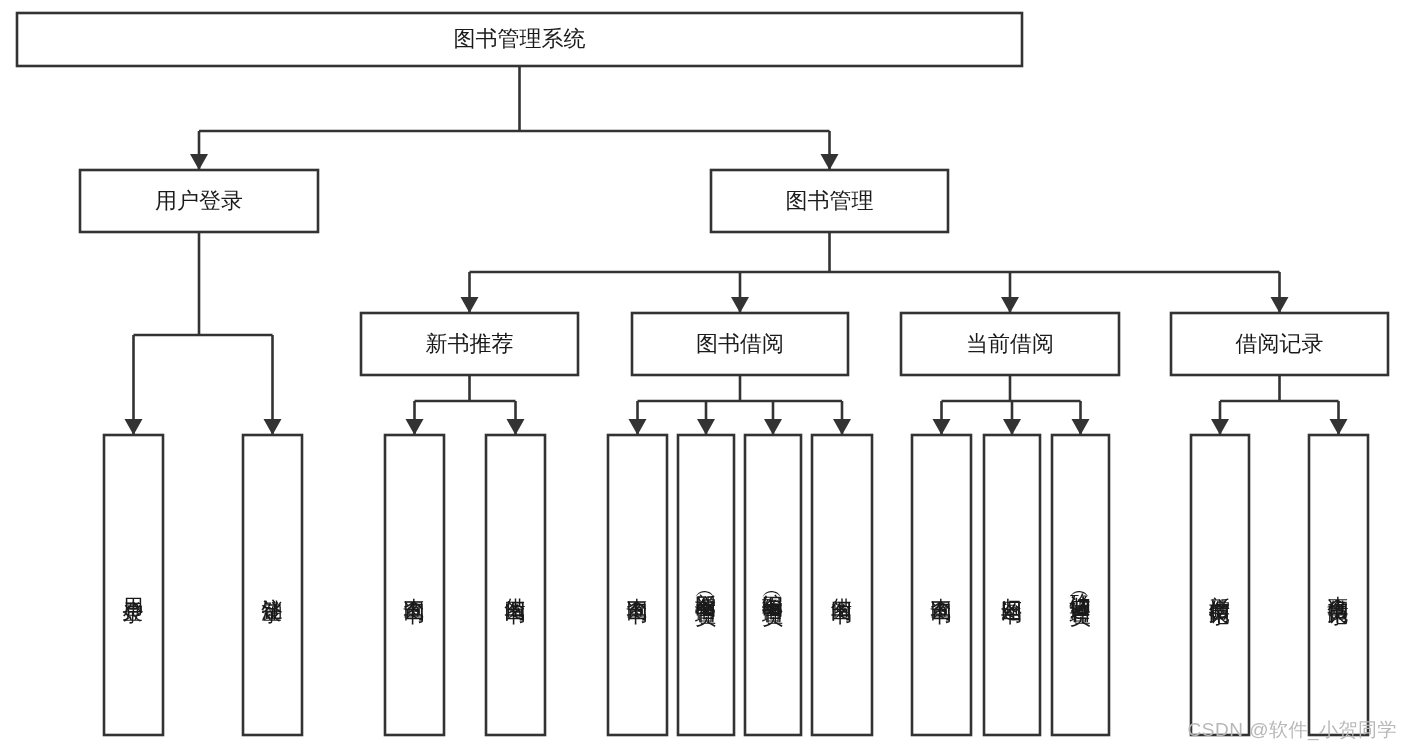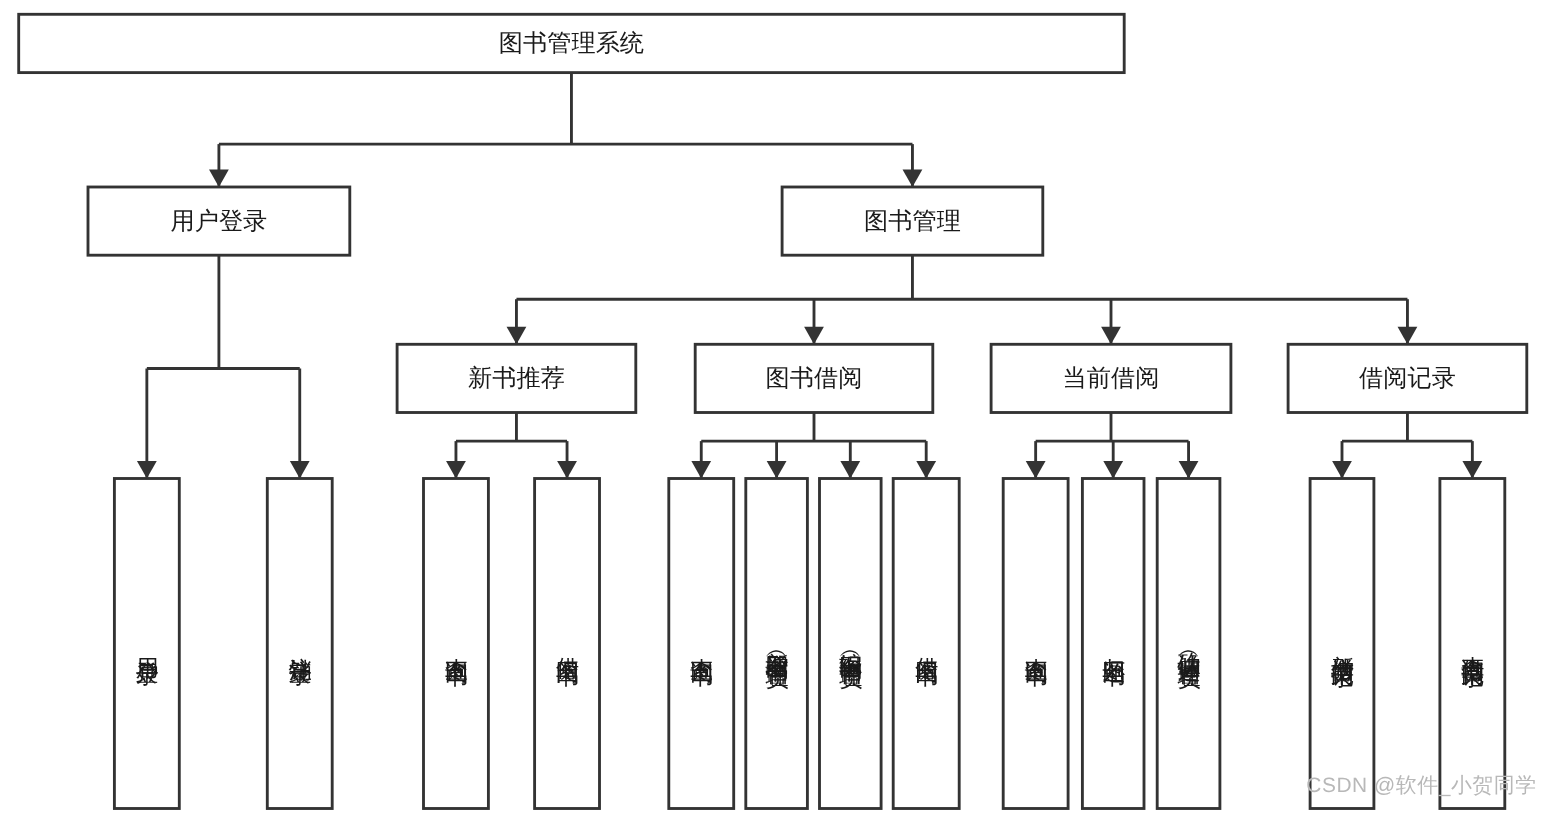--- a/index.html
+++ b/index.html
@@ -54,21 +54,21 @@
     fill: #1a1a1a;
     writing-mode: vertical-rl;
     text-orientation: upright;
     letter-spacing: 2px;
     dominant-baseline: central;
     text-anchor: middle;
   }
   .watermark {
     position: absolute;
     right: 8px;
-    bottom: 20px;
+    bottom: 4px;
     font-family: "Liberation Sans", "DejaVu Sans", sans-serif;
     font-size: 19px;
     color: #b8b8b8;
     white-space: nowrap;
     letter-spacing: 0.5px;
   }
 </style>
 </head>
 <body>
 

